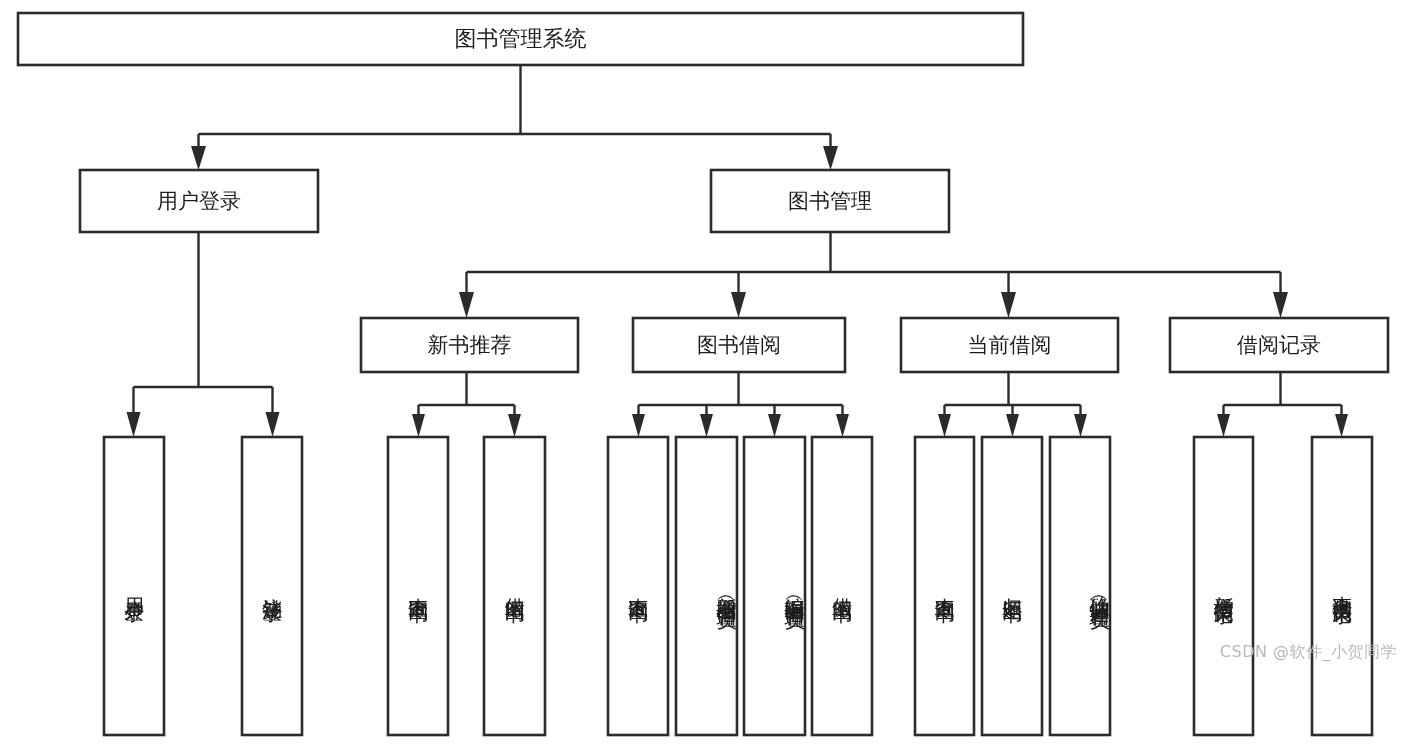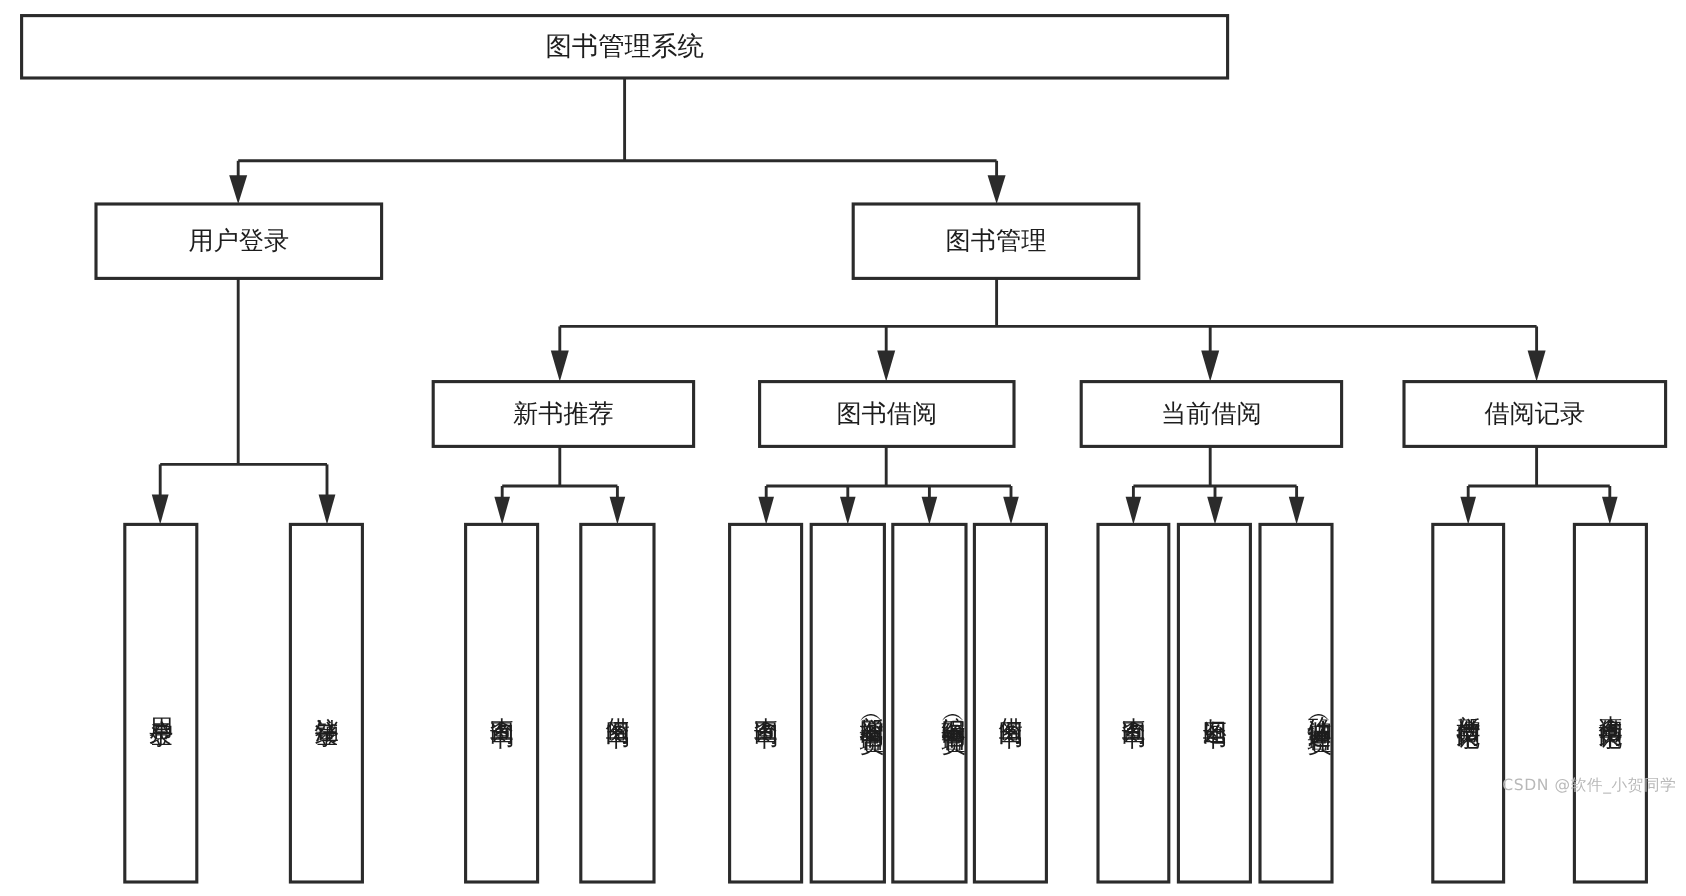--- a/index.html
+++ b/index.html
@@ -65,21 +65,21 @@
     align-items: center;
     justify-content: center;
     white-space: nowrap;
     pointer-events: none;
   }
   #watermark {
     position: absolute;
     right: 8px;
     bottom: 4px;
     font-family: "DejaVu Sans", "Liberation Sans", sans-serif;
-    font-size: 13px;
+    font-size: 16px;
     color: #b9b9b9;
     letter-spacing: 0.5px;
     user-select: none;
   }
 </style>
 </head>
 <body>
 
 <div id="diagram-root">
 

